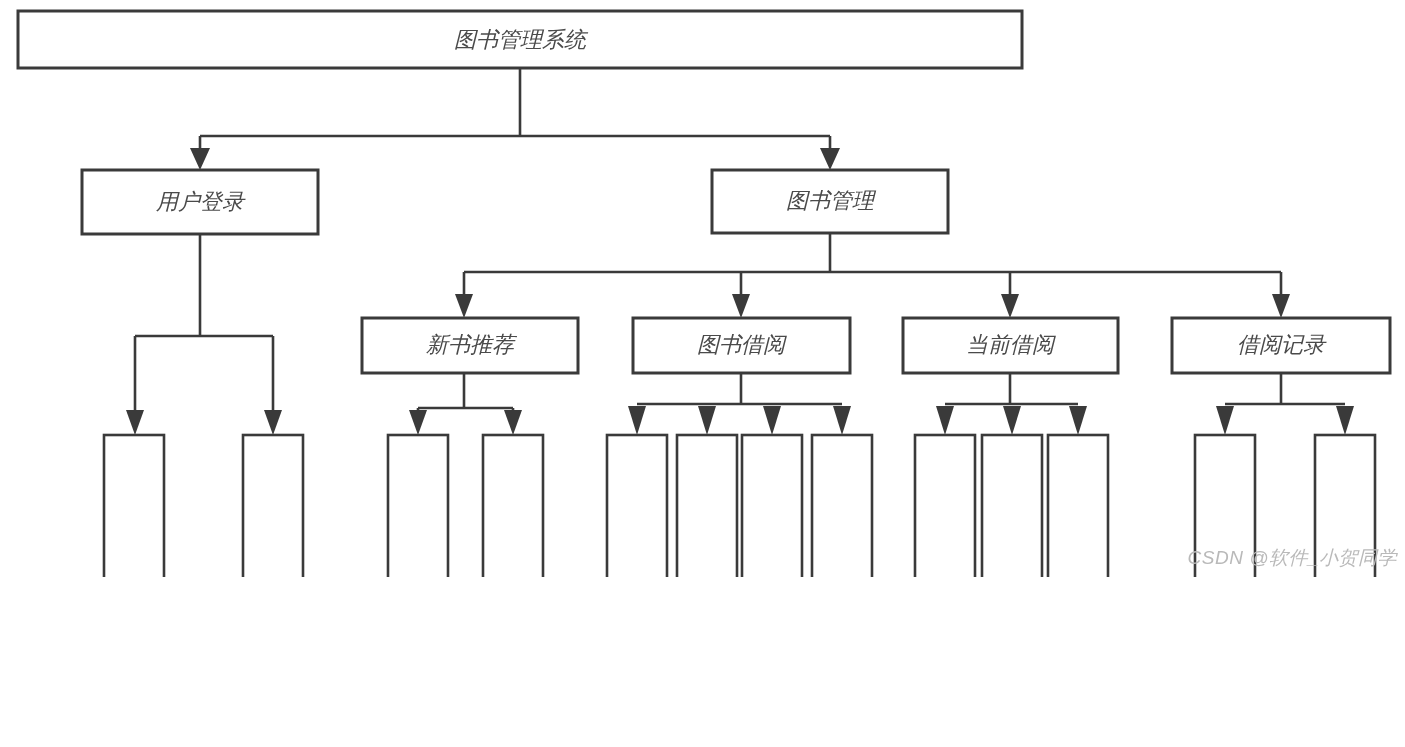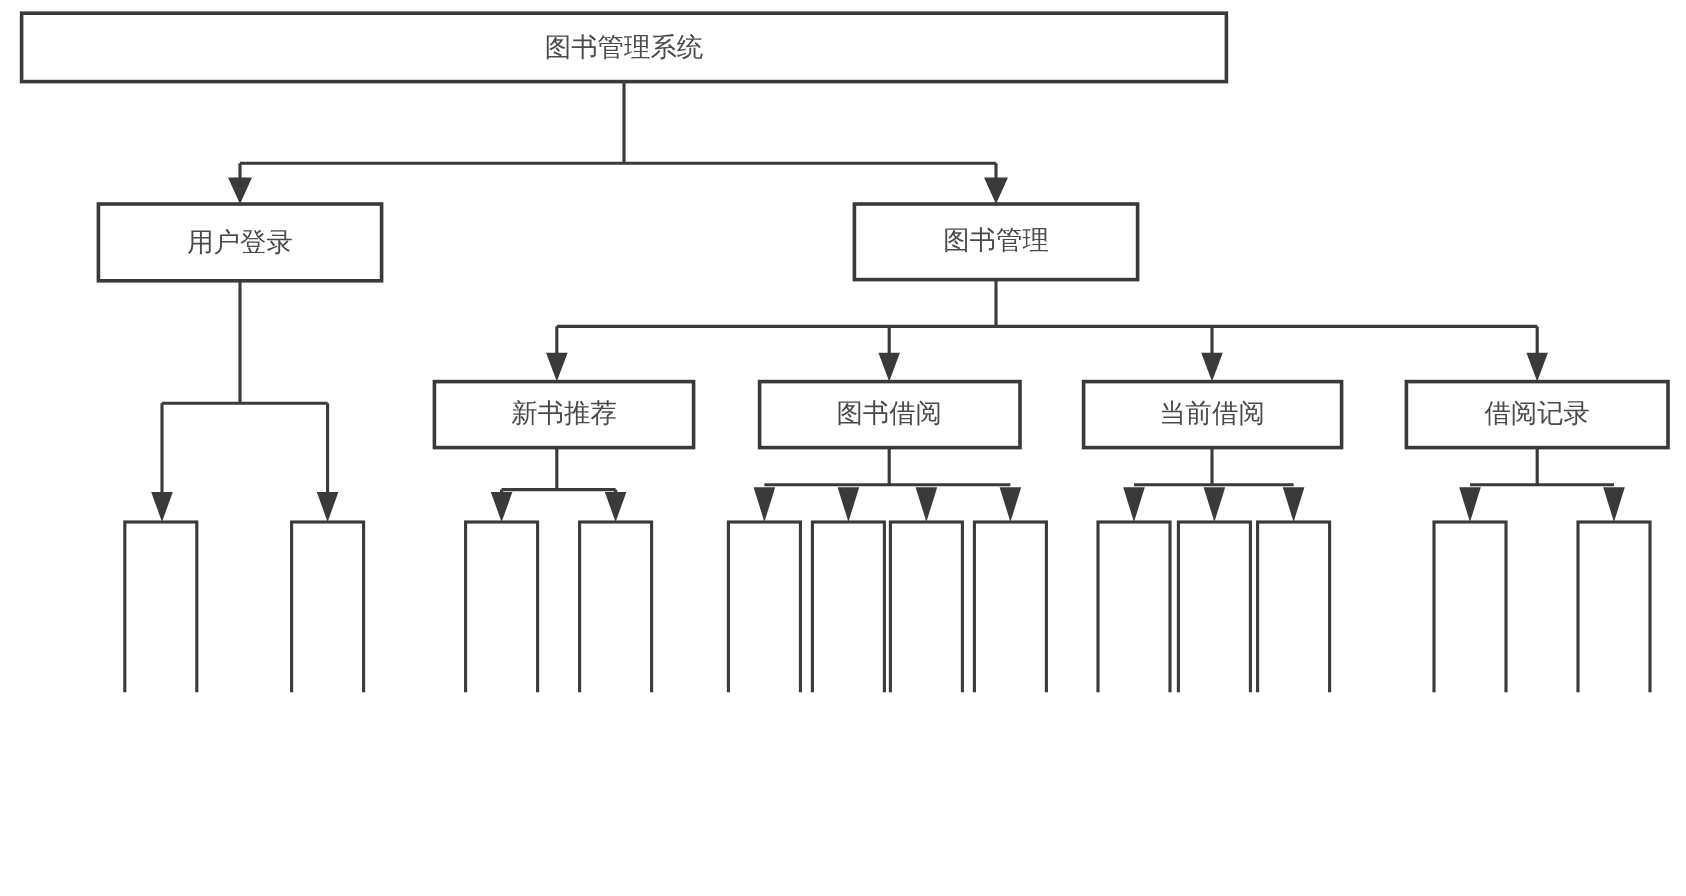--- a/index.html
+++ b/index.html
@@ -7,20 +7,21 @@
     padding: 0;
     background: #ffffff;
   }
   #canvas-wrap {
     position: relative;
     width: 1405px;
     height: 577px;
     background: #ffffff;
     font-family: "Liberation Sans", "DejaVu Sans", sans-serif;
     overflow: hidden;
+    font-style: italic;
   }
   svg#diagram {
     position: absolute;
     top: 0;
     left: 0;
     width: 1405px;
     height: 747px;
   }
   .node-box {
     fill: #ffffff;
@@ -191,14 +192,15 @@
   <div class="leaf-text-holder" style="left:607px; top:435px; width:60px; height:300px; padding-top:74px;">查询图书</div>
   <div class="leaf-text-holder" style="left:677px; top:435px; width:60px; height:300px; padding-top:8px;">新增图书（管理员）</div>
   <div class="leaf-text-holder" style="left:742px; top:435px; width:60px; height:300px; padding-top:8px;">编辑图书（管理员）</div>
   <div class="leaf-text-holder" style="left:812px; top:435px; width:60px; height:300px; padding-top:74px;">借阅图书</div>
   <div class="leaf-text-holder" style="left:915px; top:435px; width:60px; height:300px; padding-top:74px;">查询图书</div>
   <div class="leaf-text-holder" style="left:982px; top:435px; width:60px; height:300px; padding-top:74px;">归还图书</div>
   <div class="leaf-text-holder" style="left:1048px; top:435px; width:60px; height:300px; padding-top:8px;">确认归还（管理员）</div>
   <div class="leaf-text-holder" style="left:1195px; top:435px; width:60px; height:300px; padding-top:40px;">新增借阅记录</div>
   <div class="leaf-text-holder" style="left:1315px; top:435px; width:60px; height:300px; padding-top:40px;">查询借阅记录</div>
 
+  <div class="watermark">CSDN @软件_小贺同学</div>
 
 </div>
 
 </body></html>

